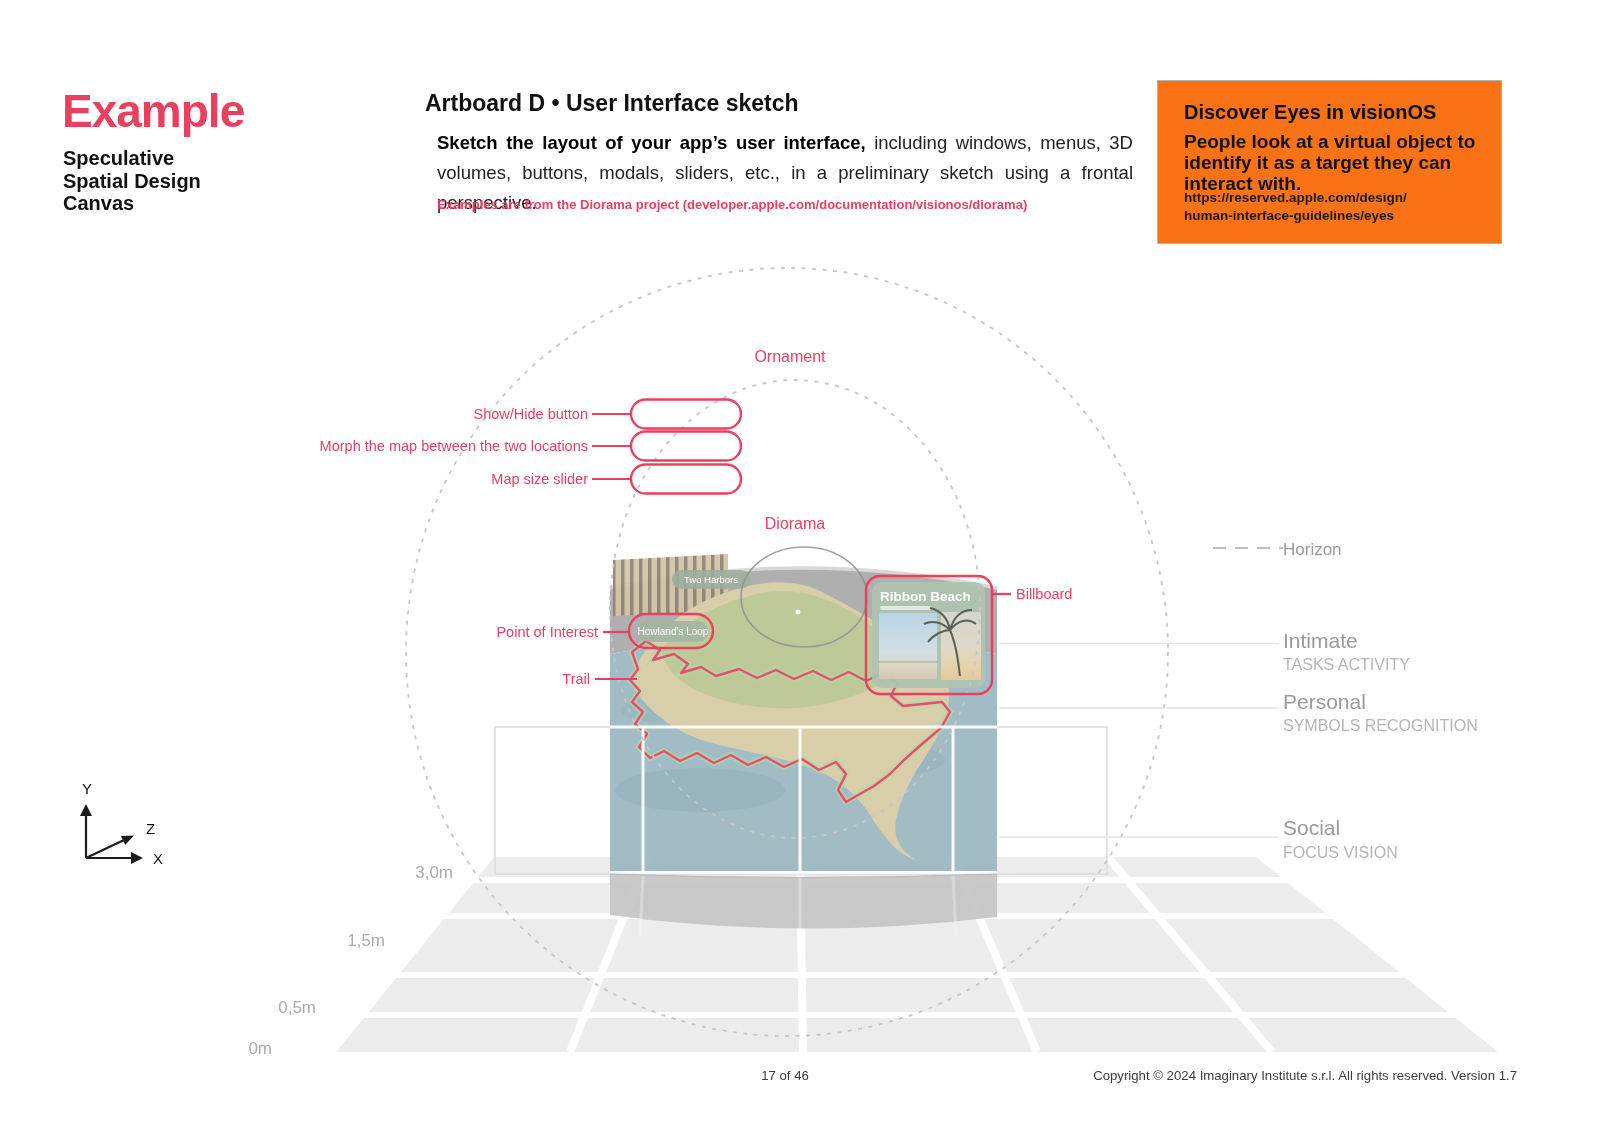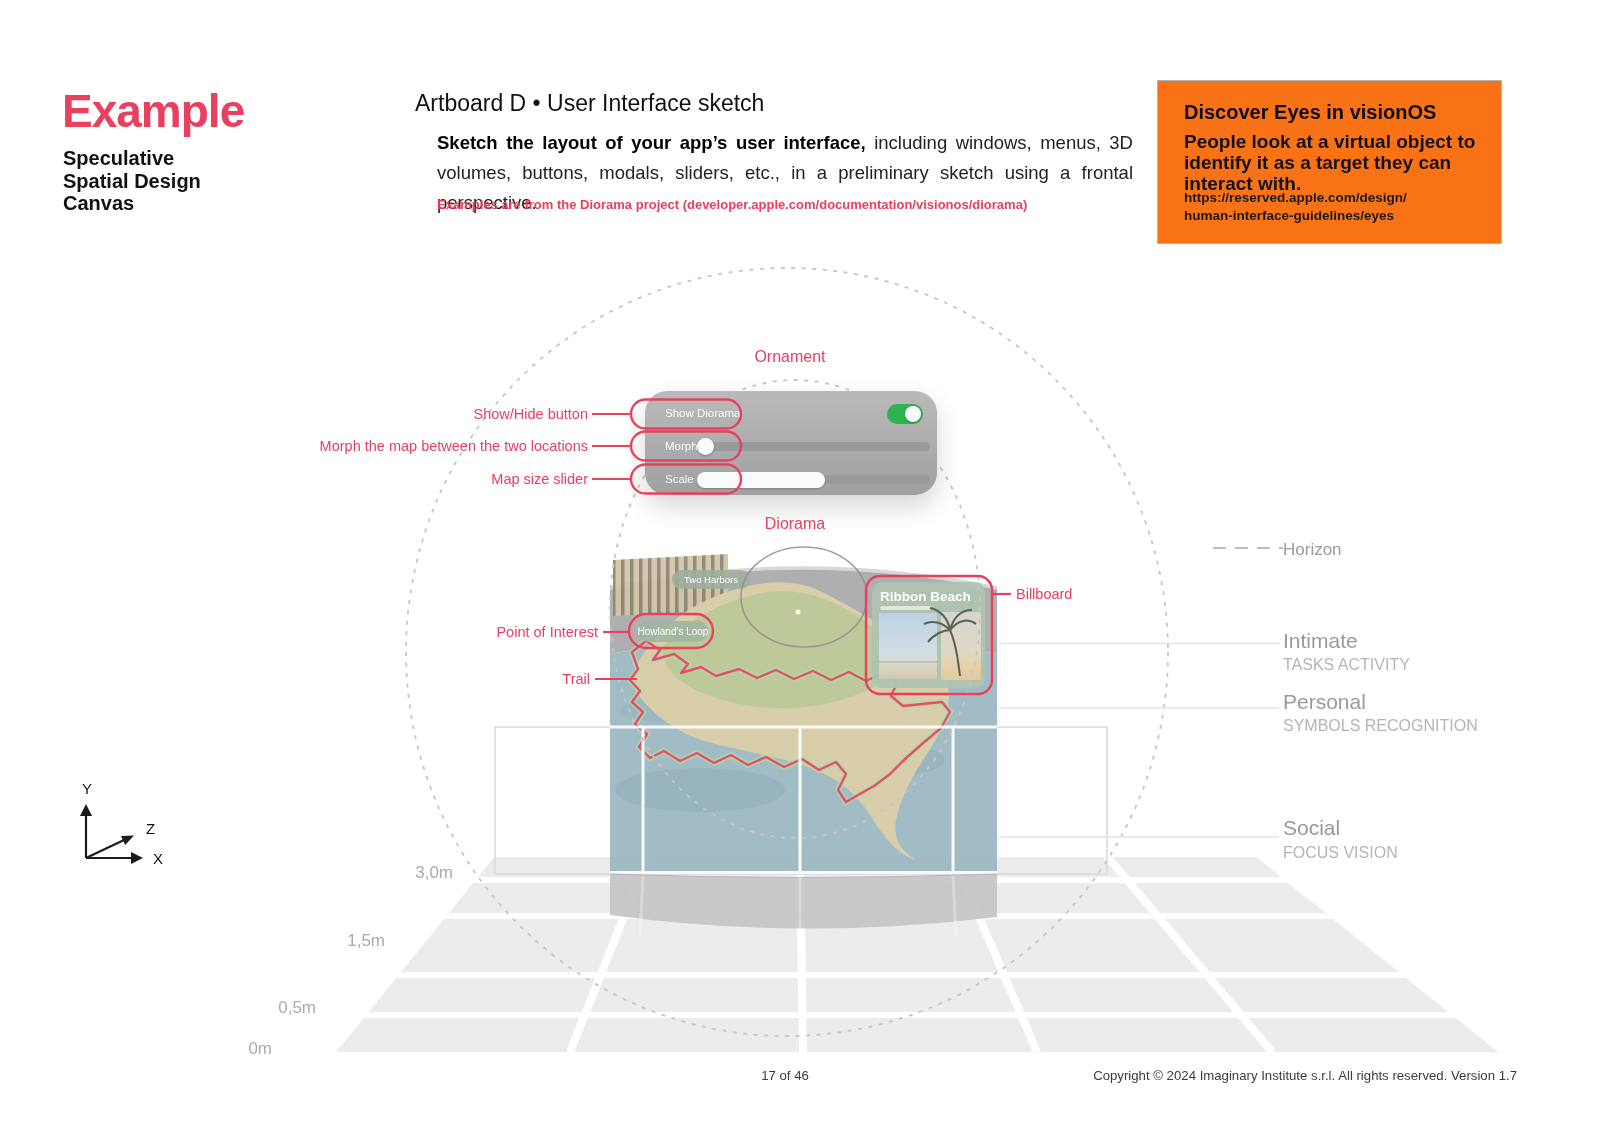--- a/index.html
+++ b/index.html
@@ -3,21 +3,21 @@
 <meta charset="utf-8">
 <style>
   html,body{margin:0;padding:0;background:#ffffff;}
   body{font-family:"Liberation Sans",sans-serif;-webkit-font-smoothing:antialiased;}
   #page{position:relative;width:1600px;height:1131px;background:#fff;border-radius:28px;overflow:hidden;}
   .abs{position:absolute;}
   .pre{white-space:pre-line;}
   
   #logo{left:62px;top:84px;font-size:46px;font-weight:700;color:#e8405e;letter-spacing:-1px;}
   #canvas-title{left:63px;top:147px;font-size:20px;line-height:22.5px;font-weight:700;color:#111;}
-  #artboard-title{left:415px;top:90px;font-size:23px;font-weight:400;color:#111;}
+  #artboard-title{left:425px;top:90px;font-size:23px;font-weight:700;color:#111;}
   #lead{left:437px;top:128px;width:696px;font-size:18.5px;line-height:30px;color:#222;text-align:justify;}
   #lead b{color:#000;}
   #note{left:437px;top:197px;font-size:13px;font-weight:700;color:#e8405e;}
   
   #info-box{left:1157px;top:80px;width:345px;height:164px;border:1.6px solid #b3b3b3;background:#f97316;box-sizing:border-box;}
   #info-title{left:26px;top:20px;font-size:20px;font-weight:700;color:#0d0d0d;}
   #info-body{left:26px;top:50px;width:300px;font-size:19px;line-height:21px;font-weight:700;color:#111;}
   #info-url{left:26px;top:108px;font-size:13.5px;line-height:18px;font-weight:700;color:#1a1a1a;}
   
   #panel{left:645px;top:391px;width:292px;height:104px;border-radius:22px;
@@ -208,32 +208,20 @@
   <div class="abs" id="lead"><b>Sketch the layout of your app’s user interface,</b><span> including windows, menus, 3D volumes, buttons, modals, sliders, etc., in a preliminary sketch using a frontal perspective.</span></div>
   <div class="abs" id="note">Examples are from the Diorama project (developer.apple.com/documentation/visionos/diorama)</div>
 
   <div class="abs" id="info-box">
     <div class="abs" id="info-title">Discover Eyes in visionOS</div>
     <div class="abs" id="info-body">People look at a virtual object to identify it as a target they can interact with.</div>
     <div class="abs pre" id="info-url">https://reserved.apple.com/design/
 human-interface-guidelines/eyes</div>
   </div>
 
-  <div class="abs" id="panel">
-    <div class="prow-label" style="top:16px;">Show Diorama</div>
-    <div id="toggle">
-        <div class="knob"></div>
-      </div>
-    <div class="prow-label" style="top:49px;">Morph</div>
-    <div class="track" style="top:50.5px;"></div>
-    <div id="morph-thumb"></div>
-    <div class="prow-label" style="top:82px;">Scale</div>
-    <div class="track" style="top:84px;"></div>
-    <div id="scale-fill"></div>
-  </div>
 
   <svg class="abs" style="left:0;top:0;pointer-events:none;" width="1600" height="1131" viewBox="0 0 1600 1131">
     <text x="790" y="362" text-anchor="middle" class="scene-title">Ornament</text>
     <text x="795" y="529" text-anchor="middle" class="scene-title">Diorama</text>
 
     <g fill="none" stroke="#e8405e" stroke-width="2.4">
       <rect x="631" y="399.5" width="110" height="29" rx="14.5"></rect>
       <rect x="631" y="431.5" width="110" height="29" rx="14.5"></rect>
       <rect x="631" y="464.5" width="110" height="29" rx="14.5"></rect>
       <rect x="629" y="614" width="84" height="34" rx="17"></rect>

